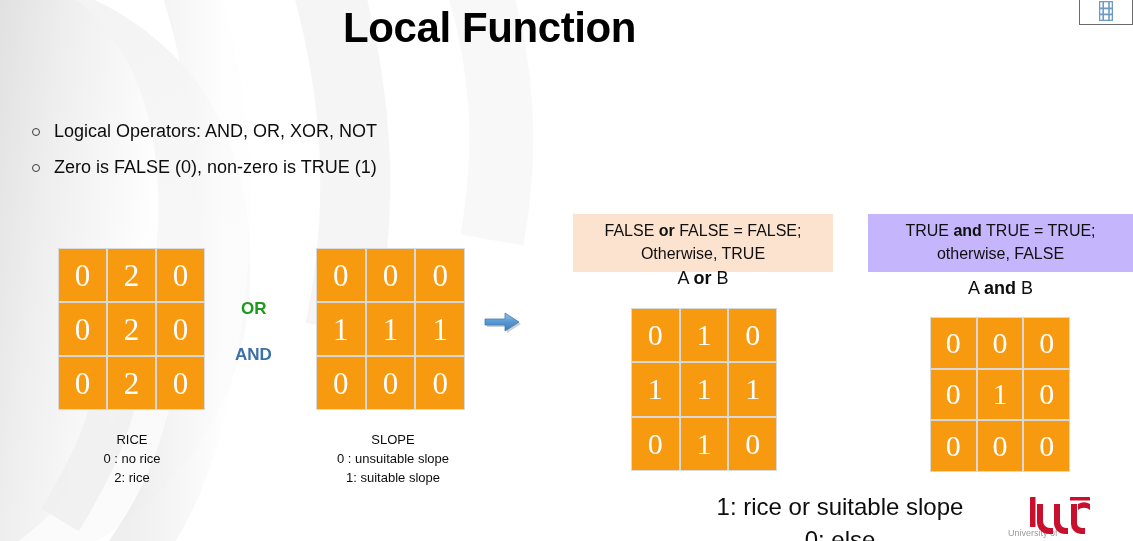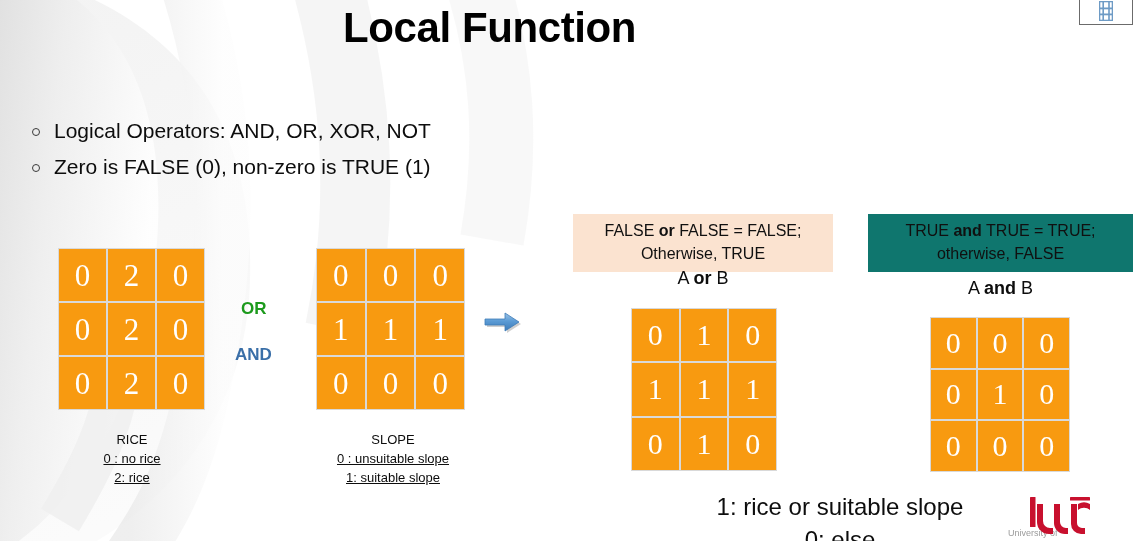--- a/index.html
+++ b/index.html
@@ -86,21 +86,21 @@
     color: #2b2b2b;
   }
   .bullet-mark .ring {
     display: inline-block;
     width: 8px;
     height: 8px;
     border: 1.4px solid #3a3a3a;
     border-radius: 50%;
   }
   .bullet-text {
-    font-size: 21px;
+    font-size: 18px;
     color: #0d0d0d;
     white-space: nowrap;
   }
 
   
   .grid {
     position: absolute;
     display: grid;
     grid-template-columns: repeat(3, 1fr);
     grid-template-rows: repeat(3, 1fr);
@@ -152,39 +152,39 @@
     position: absolute;
     text-align: center;
     font-size: 13px;
     color: #0d0d0d;
     line-height: 1.45;
     z-index: 3;
   }
   #cap-rice  { left: 32px;  top: 431px; width: 200px; }
   #cap-slope { left: 288px; top: 431px; width: 210px; }
   .caption .cap-title { display: block; }
-  .caption .cap-line  { display: block; text-decoration: underline; }
+  .caption .cap-line  { display: block; }
 
   
   .banner {
     position: absolute;
     text-align: center;
     font-size: 16px;
     color: #101010;
     line-height: 1.42;
     padding: 6px 8px 7px 8px;
     z-index: 3;
   }
   #banner-or {
     left: 573px; top: 214px; width: 260px;
     background: #FBE3D0;
   }
   #banner-and {
     left: 868px; top: 214px; width: 265px;
-    background: #0f766e;
+    background: #c4b5fd;
   }
   .banner .bline { display: block; white-space: nowrap; }
 
   
   .sublabel {
     position: absolute;
     text-align: center;
     font-size: 18px;
     color: #0d0d0d;
     z-index: 3;

